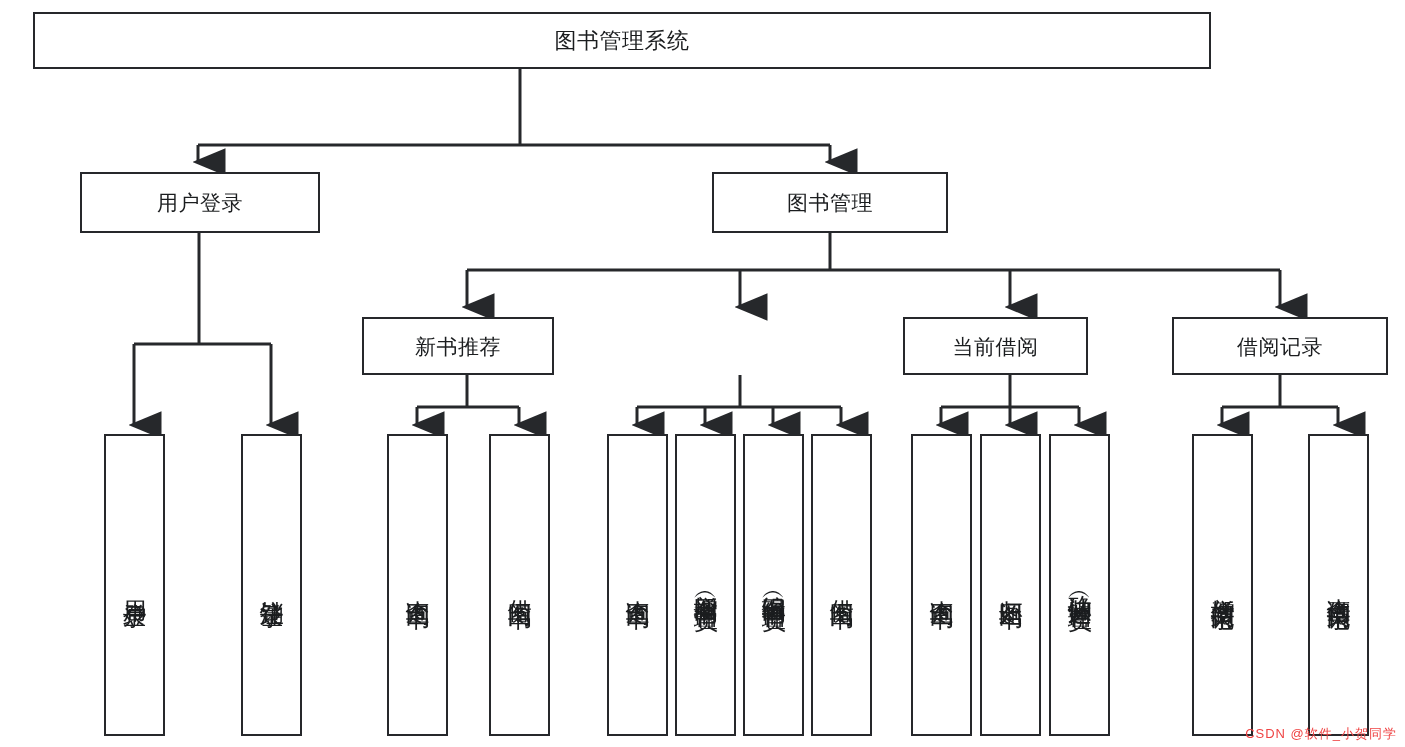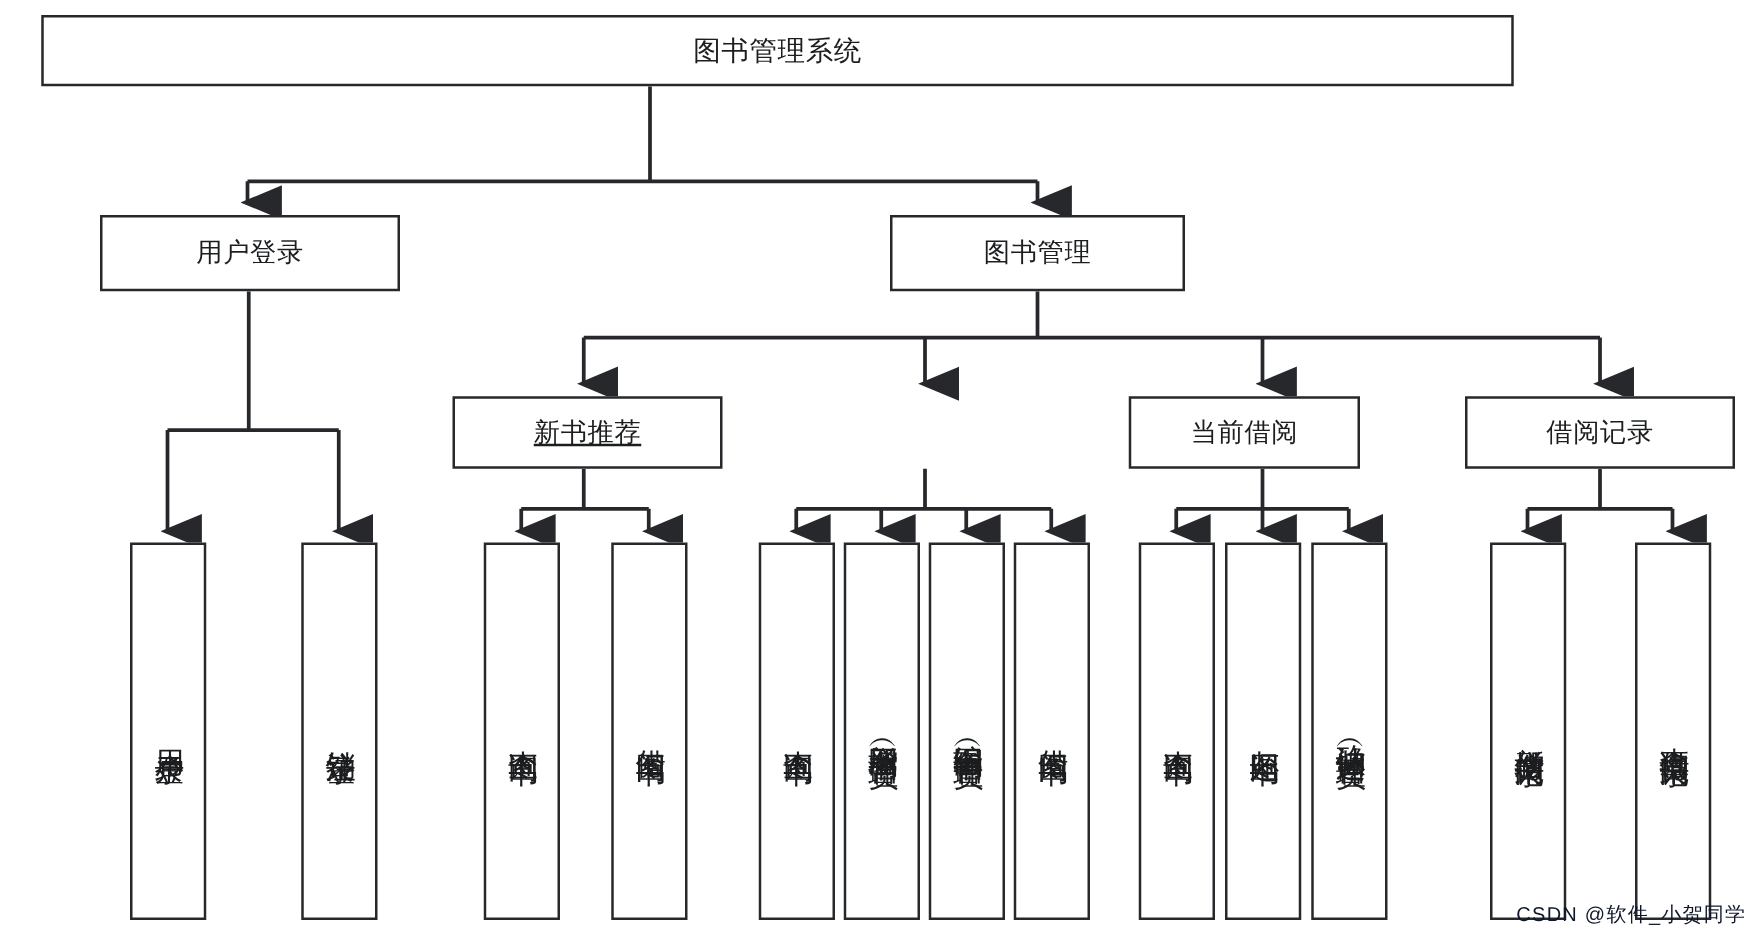--- a/index.html
+++ b/index.html
@@ -61,22 +61,22 @@
     font-size: 24px;
     line-height: 1.18;
     letter-spacing: 2px;
     white-space: nowrap;
     max-height: 268px;
   }
   .watermark {
     position: absolute;
     right: 8px;
     bottom: 4px;
-    font-size: 16px;
-    color: #0f172a;
+    font-size: 13px;
+    color: #ef4444;
     letter-spacing: 1px;
     white-space: nowrap;
     pointer-events: none;
   }
 </style>
 </head>
 <body>
 
 <div id="canvas">
 
@@ -134,21 +134,21 @@
     <span class="lbl">图书管理系统</span>
   </div>
 
   <div class="node h" style="left:80px; top:172px; width:240px; height:61px;">
     <span class="lbl">用户登录</span>
   </div>
   <div class="node h" style="left:712px; top:172px; width:236px; height:61px;">
     <span class="lbl">图书管理</span>
   </div>
 
-  <div class="node h" style="left:362px; top:317px; width:216px; height:58px;text-decoration:underline;">
+  <div class="node h" style="left:362px; top:317px; width:192px; height:58px;">
     <span class="lbl">新书推荐</span>
   </div>
   <div class="node h" style="left:903px; top:317px; width:185px; height:58px;">
     <span class="lbl">当前借阅</span>
   </div>
   <div class="node h" style="left:1172px; top:317px; width:216px; height:58px;">
     <span class="lbl">借阅记录</span>
   </div>
 
   <div class="node v" style="left:104px; top:434px; width:61px; height:302px;">

